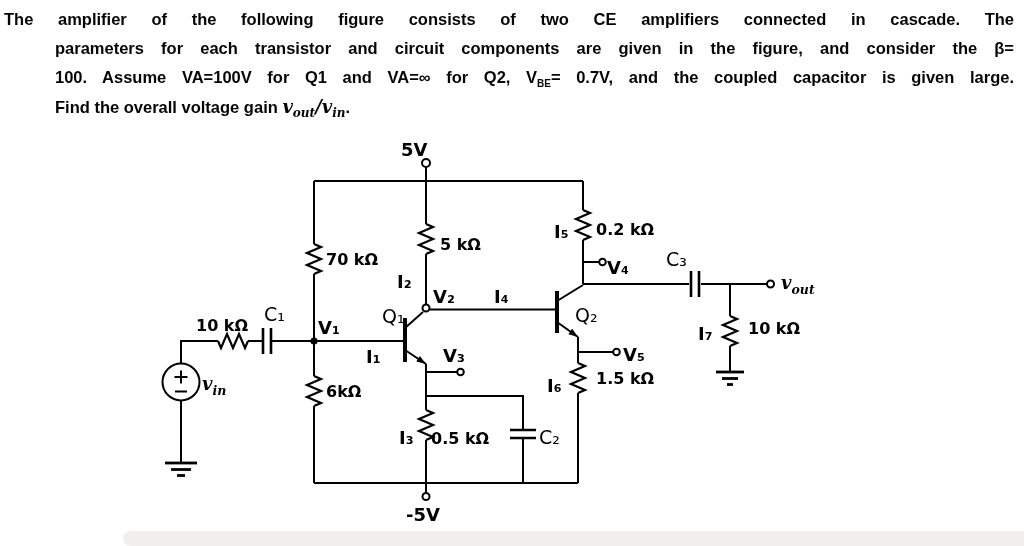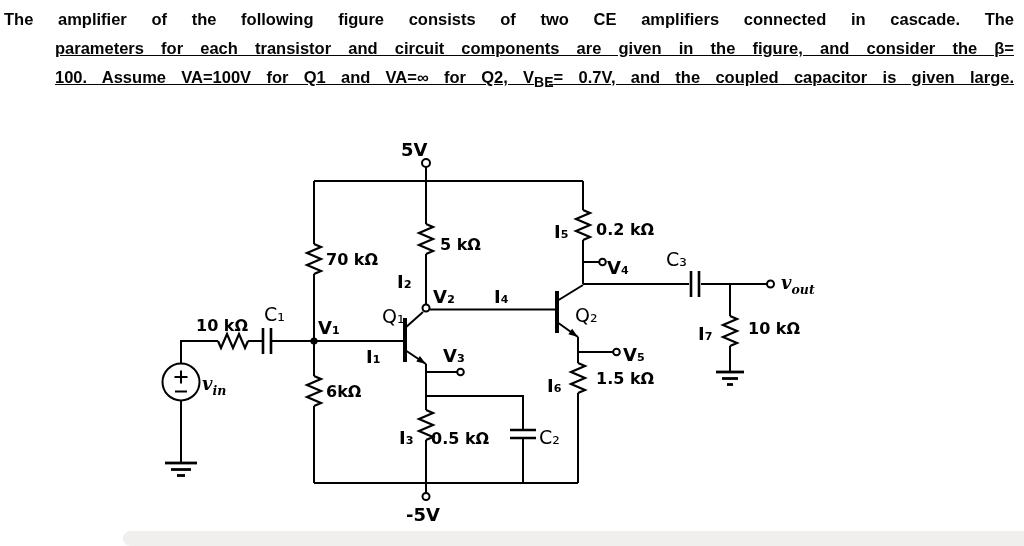--- a/index.html
+++ b/index.html
@@ -6,22 +6,22 @@
   #stage{position:relative;width:1024px;height:546px;background:#ffffff;}
 
   
   .problem{
     position:absolute;left:4px;top:5px;width:1010px;
     font-family:"Liberation Sans","DejaVu Sans",sans-serif;
     font-weight:600;font-size:16.5px;line-height:29px;color:#050505;
   }
   .pline{white-space:normal;}
   .just{text-align:justify;text-align-last:justify;}
-  .indent{padding-left:51px;text-decoration:underline;}
-  .problem sub{font-size:14px;line-height:0;}
+  .indent{padding-left:51px;}
+  .problem sub{font-size:10px;line-height:0;}
   .scriptv{font-family:"DejaVu Serif","Liberation Serif",serif;font-style:italic;font-size:18px;font-weight:600;}
   sub.scriptsub{font-family:"DejaVu Serif","Liberation Serif",serif;font-style:italic;font-size:12px;font-weight:600;}
 
   
   svg{position:absolute;left:0;top:0;}
   .wire{stroke:#000;stroke-width:2;fill:none;}
   .res{stroke:#000;stroke-width:2.2;fill:none;stroke-linejoin:miter;}
   .plate{stroke:#000;stroke-width:2.6;fill:none;}
   .bar{stroke:#000;stroke-width:4;fill:none;}
   .gnd{stroke:#000;stroke-width:2.8;fill:none;}
@@ -43,20 +43,21 @@
 </style>
 </head>
 <body>
 
 <div id="stage">
 
   <div class="problem">
     <div class="pline just">The amplifier of the following figure consists of two CE amplifiers connected in cascade. The</div>
     <div class="pline just indent">parameters for each transistor and circuit components are given in the figure, and consider the β=</div>
     <div class="pline just indent"><span>100. Assume VA=100V for Q1 and VA=∞ for Q2, V</span><sub>BE</sub><span>= 0.7V, and the coupled capacitor is given large.</span></div>
+    <div class="pline indent"><span>Find the overall voltage gain </span><span class="scriptv">v</span><sub class="scriptsub">out</sub><span class="scriptv">/</span><span class="scriptv">v</span><sub class="scriptsub">in</sub><span>.</span></div>
   </div>
 
   <svg width="1024" height="546" viewBox="0 0 1024 546">
 
     <path class="wire" d="M314,181 H583"></path>
     <path class="wire" d="M426,167 V224"></path>
     <circle class="term" cx="426" cy="163" r="4"></circle>
     <text class="tb19" x="401" y="156">5V</text>
 
     <path class="wire" d="M314,483 H578"></path>

